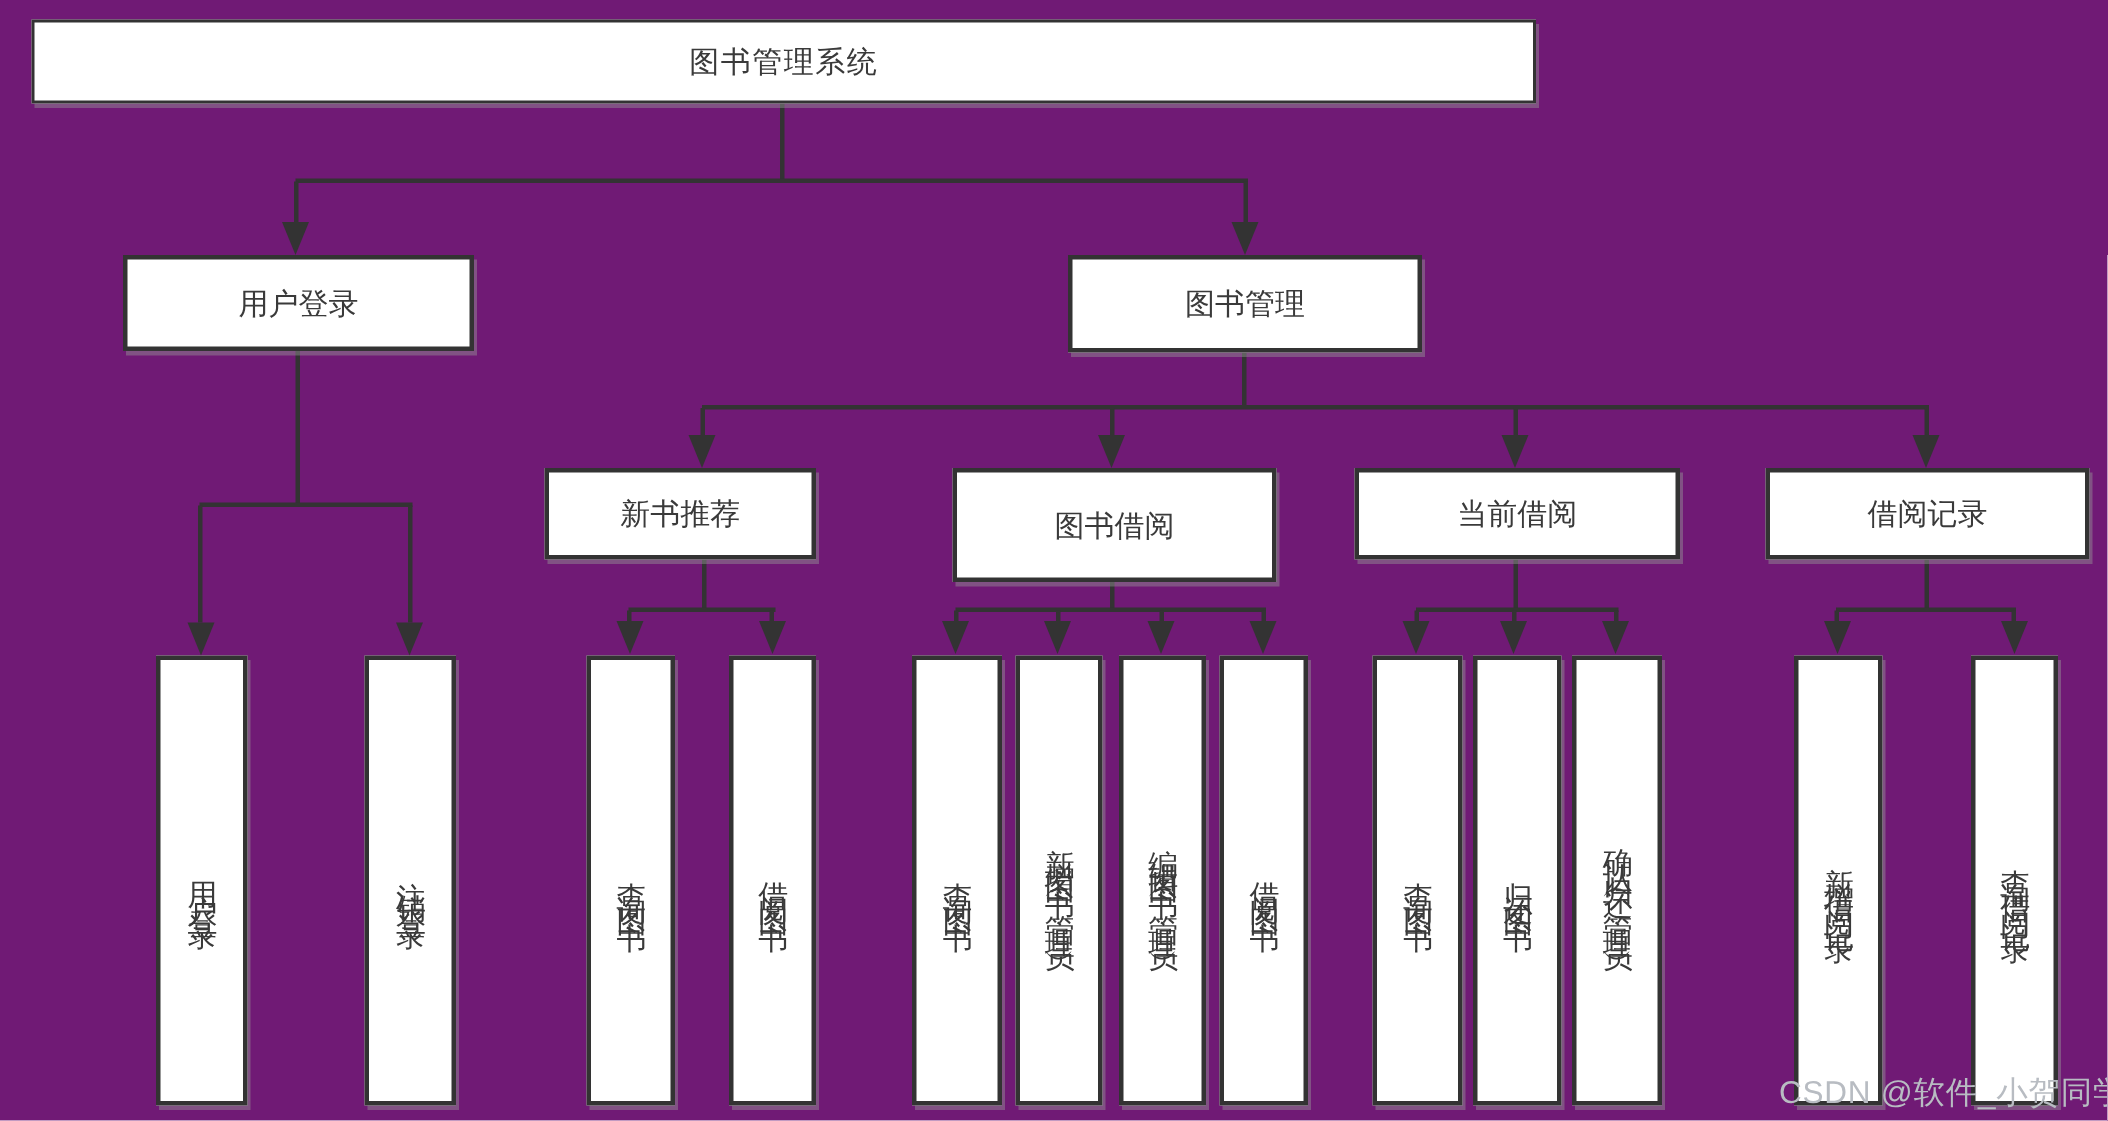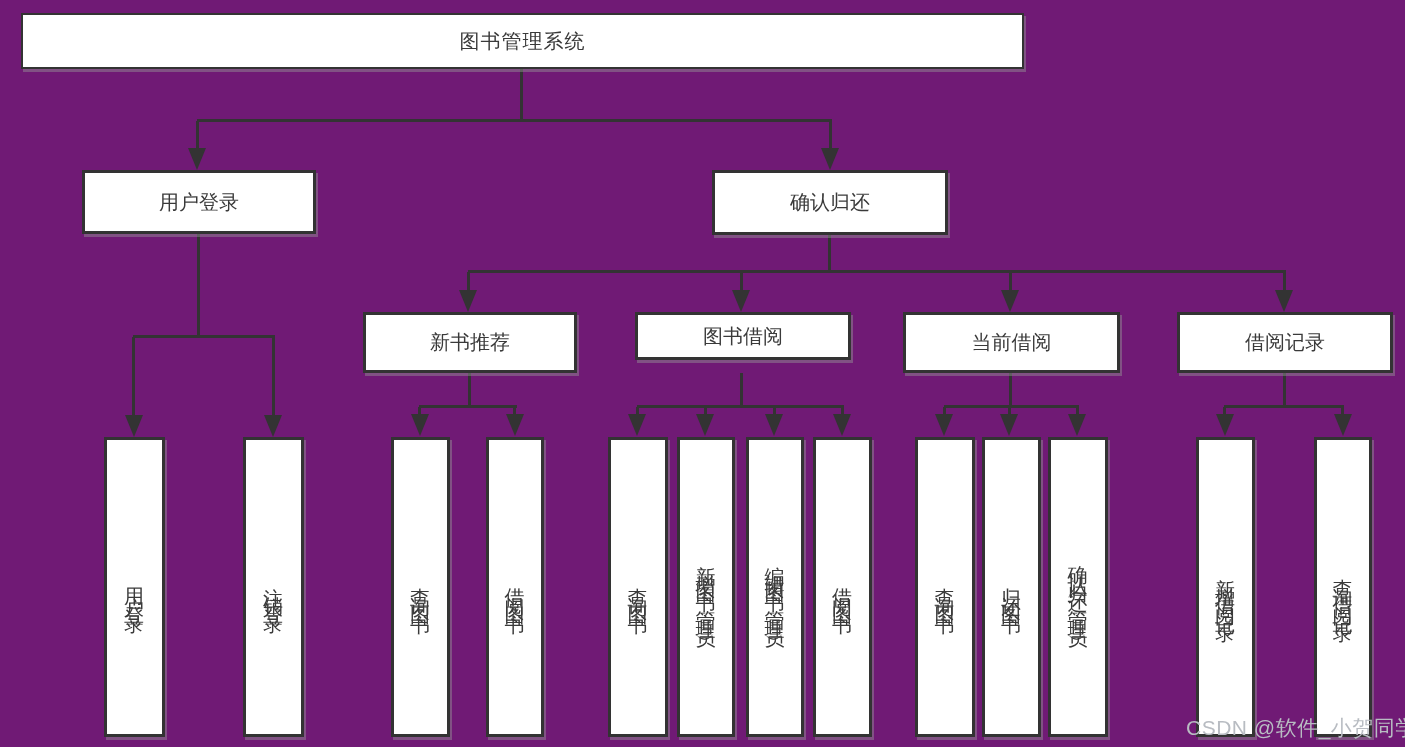--- a/index.html
+++ b/index.html
@@ -40,42 +40,42 @@
   <div class="node root" style="left:21px;top:13px;width:1003px;height:56px;">图书管理系统</div>
 
   <div class="vl" style="left:520px;top:69px;height:52px;"></div>
   <div class="hl" style="left:197px;top:119px;width:635px;"></div>
   <div class="vl" style="left:196px;top:121px;height:28px;"></div>
   <div class="ar" style="left:188px;top:148px;"></div>
   <div class="vl" style="left:829px;top:121px;height:28px;"></div>
   <div class="ar" style="left:821px;top:148px;"></div>
 
   <div class="node" style="left:82px;top:170px;width:234px;height:64px;">用户登录</div>
-  <div class="node" style="left:712px;top:170px;width:236px;height:65px;">确认归还</div>
+  <div class="node" style="left:712px;top:170px;width:236px;height:65px;">图书管理</div>
 
   <div class="vl" style="left:197px;top:234px;height:103px;"></div>
   <div class="hl" style="left:133px;top:335px;width:142px;"></div>
   <div class="vl" style="left:132px;top:337px;height:78px;"></div>
   <div class="ar" style="left:125px;top:415px;"></div>
   <div class="vl" style="left:272px;top:337px;height:78px;"></div>
   <div class="ar" style="left:264px;top:415px;"></div>
 
   <div class="vl" style="left:828px;top:235px;height:37px;"></div>
   <div class="hl" style="left:468px;top:270px;width:818px;"></div>
   <div class="vl" style="left:467px;top:272px;height:21px;"></div>
   <div class="ar" style="left:459px;top:290px;"></div>
   <div class="vl" style="left:740px;top:272px;height:21px;"></div>
   <div class="ar" style="left:732px;top:290px;"></div>
   <div class="vl" style="left:1009px;top:272px;height:21px;"></div>
   <div class="ar" style="left:1001px;top:290px;"></div>
   <div class="vl" style="left:1283px;top:272px;height:21px;"></div>
   <div class="ar" style="left:1275px;top:290px;"></div>
 
-  <div class="node" style="left:363px;top:312px;width:214px;height:61px;">新书推荐</div>
-  <div class="node" style="left:635px;top:312px;width:216px;height:48px;">图书借阅</div>
+  <div class="node" style="left:363px;top:312px;width:181px;height:61px;">新书推荐</div>
+  <div class="node" style="left:635px;top:312px;width:216px;height:76px;">图书借阅</div>
   <div class="node" style="left:1177px;top:312px;width:216px;height:61px;">借阅记录</div>
   <div class="node" style="left:903px;top:312px;width:217px;height:61px;">当前借阅</div>
 
   <div class="vl" style="left:468px;top:373px;height:34px;"></div>
   <div class="hl" style="left:419px;top:405px;width:98px;"></div>
   <div class="vl" style="left:418px;top:407px;height:8px;"></div>
   <div class="ar" style="left:411px;top:414px;"></div>
   <div class="vl" style="left:513px;top:407px;height:8px;"></div>
   <div class="ar" style="left:506px;top:414px;"></div>
 

